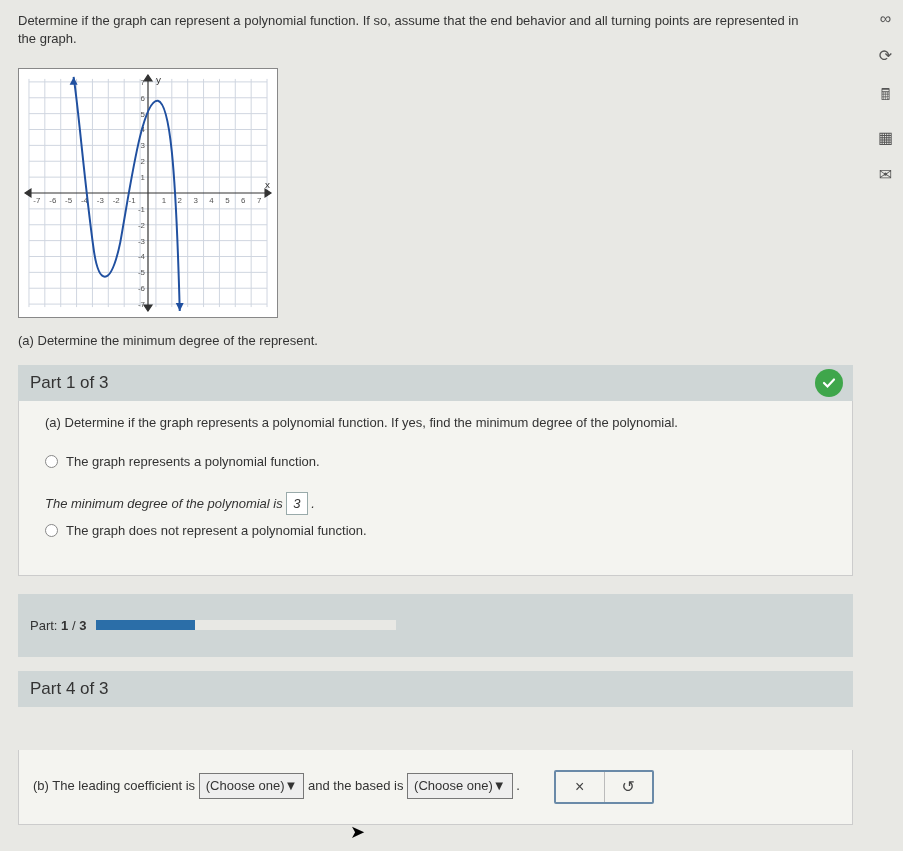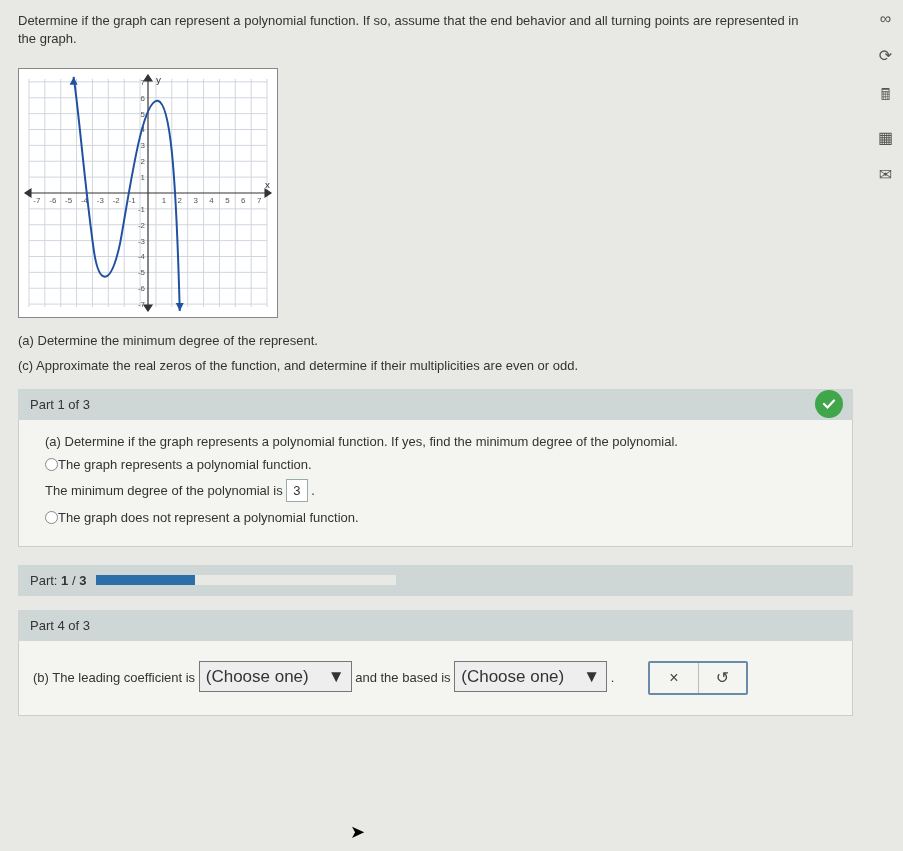--- a/index.html
+++ b/index.html
@@ -19,77 +19,77 @@
     border: 1px solid #888;
     background: #fff;
     position: relative;
     margin: 6px 0 14px 0;
   }
   .graph-svg { width: 100%; height: 100%; display: block; }
   .questions p { margin: 6px 0; line-height: 1.4; max-width: 830px; }
   .part-header {
     background: #cfd6d6;
     padding: 8px 12px;
-    font-size: 13px;
+    font-size: 17px;
     margin-top: 14px;
     position: relative;
   }
   .check-badge {
     position: absolute;
     right: 10px; top: 50%;
     transform: translateY(-50%);
     width: 28px; height: 28px;
     border-radius: 50%;
     background: #3fa64b;
     display: flex; align-items: center; justify-content: center;
   }
   .check-badge svg { width: 16px; height: 16px; }
   .part-body {
     background: #f4f4f0;
     border: 1px solid #ccc;
     border-top: none;
     padding: 12px 14px 14px 26px;
     line-height: 1.5;
   }
-  .radio-row { display: flex; align-items: flex-start; margin: 4px 0; }
+  .radio-row { display: flex; align-items: flex-start; gap: 8px; margin: 20px 0; }
   .radio {
     width: 13px; height: 13px; border: 1px solid #888; border-radius: 50%;
     margin-top: 3px; flex: none; background: #fff;
   }
   .inline-input {
     display: inline-block;
     border: 1px solid #9aa;
     background: #fff;
     padding: 1px 6px;
     min-width: 20px;
     text-align: center;
     font-size: 13px;
   }
   .progress-row {
     display: flex; align-items: center; gap: 10px;
     background: #cfd6d6;
-    padding: 8px 12px;
+    padding: 24px 12px;
     margin-top: 18px;
   }
   .progress-bar {
     flex: none;
     width: 300px; height: 10px;
     background: #e8e8e4;
     position: relative;
   }
   .progress-fill {
     position: absolute; left: 0; top: 0; bottom: 0;
     background: #2b6ea8;
   }
   .select-box {
-    display: inline-flex; align-items: center; gap: 19px;
+    display: inline-flex; align-items: center; gap: 0;
     border: 1px solid #777;
     background: #eee;
     padding: 2px 6px;
-    font-size: 17px;
+    font-size: 13px;
     cursor: pointer;
   }
   .btn-group {
     display: inline-flex;
     border: 2px solid #6a8aa8;
     border-radius: 2px;
     margin-left: 30px;
     vertical-align: middle;
   }
   .btn-group .btn {
@@ -204,38 +204,37 @@
     <text x="138" y="14" font-size="10" fill="#333">y</text>
     <text x="248" y="120" font-size="10" fill="#333">x</text>
     <path d="M 55 8 C 60 40, 66 115, 75 180 C 80 218, 92 222, 102 175 C 112 120, 124 30, 140 32 C 152 35, 158 95, 162 244" fill="none" stroke="#2050a0" stroke-width="2"></path>
     <polygon points="55,8 51,16 59,16" fill="#2050a0"></polygon>
     <polygon points="162,244 158,236 166,236" fill="#2050a0"></polygon>
   </svg>
 </div>
 
 <div class="questions">
   <p>(a) Determine the minimum degree of the represent.</p>
-  <p>(c) Approximate the real zeros of the function, and determine if their multiplicities are even or odd.</p>
 </div>
 
 <div class="part-header">
   <span>Part 1 of 3</span>
   <span class="check-badge">
     <svg viewBox="0 0 16 16">
         <path d="M3 8 L6.5 11.5 L13 4.5" stroke="#fff" stroke-width="2.2" fill="none" stroke-linecap="round"></path>
       </svg>
   </span>
 </div>
 <div class="part-body">
   <p>(a) Determine if the graph represents a polynomial function. If yes, find the minimum degree of the polynomial.</p>
   <div class="radio-row">
     <span class="radio"></span>
     <span>The graph represents a polynomial function.</span>
   </div>
-  <p style="margin-left:0;">
+  <p style="margin-left:0;font-style:italic;">
     <span>The minimum degree of the polynomial is </span>
     <span class="inline-input">3</span>
     <span>.</span>
   </p>
   <div class="radio-row" style="margin-top:6px;text-align:center;">
     <span class="radio"></span>
     <span>The graph does not represent a polynomial function.</span>
   </div>
 </div>
 
@@ -247,21 +246,21 @@
     <b>3</b>
   </span>
   <div class="progress-bar">
     <div class="progress-fill" style="width:33%"></div>
   </div>
 </div>
 
 <div class="part-header">
   <span>Part 4 of 3</span>
 </div>
-<div class="part-body" style="padding:20px 14px;">
+<div class="part-body" style="padding:20px 14px;margin-top:43px;">
   <span>(b) The leading coefficient is </span>
   <span class="select-box">
     <span>(Choose one)</span>
     <span>▼</span>
   </span>
   <span> and the based is </span>
   <span class="select-box">
     <span>(Choose one)</span>
     <span>▼</span>
   </span>

